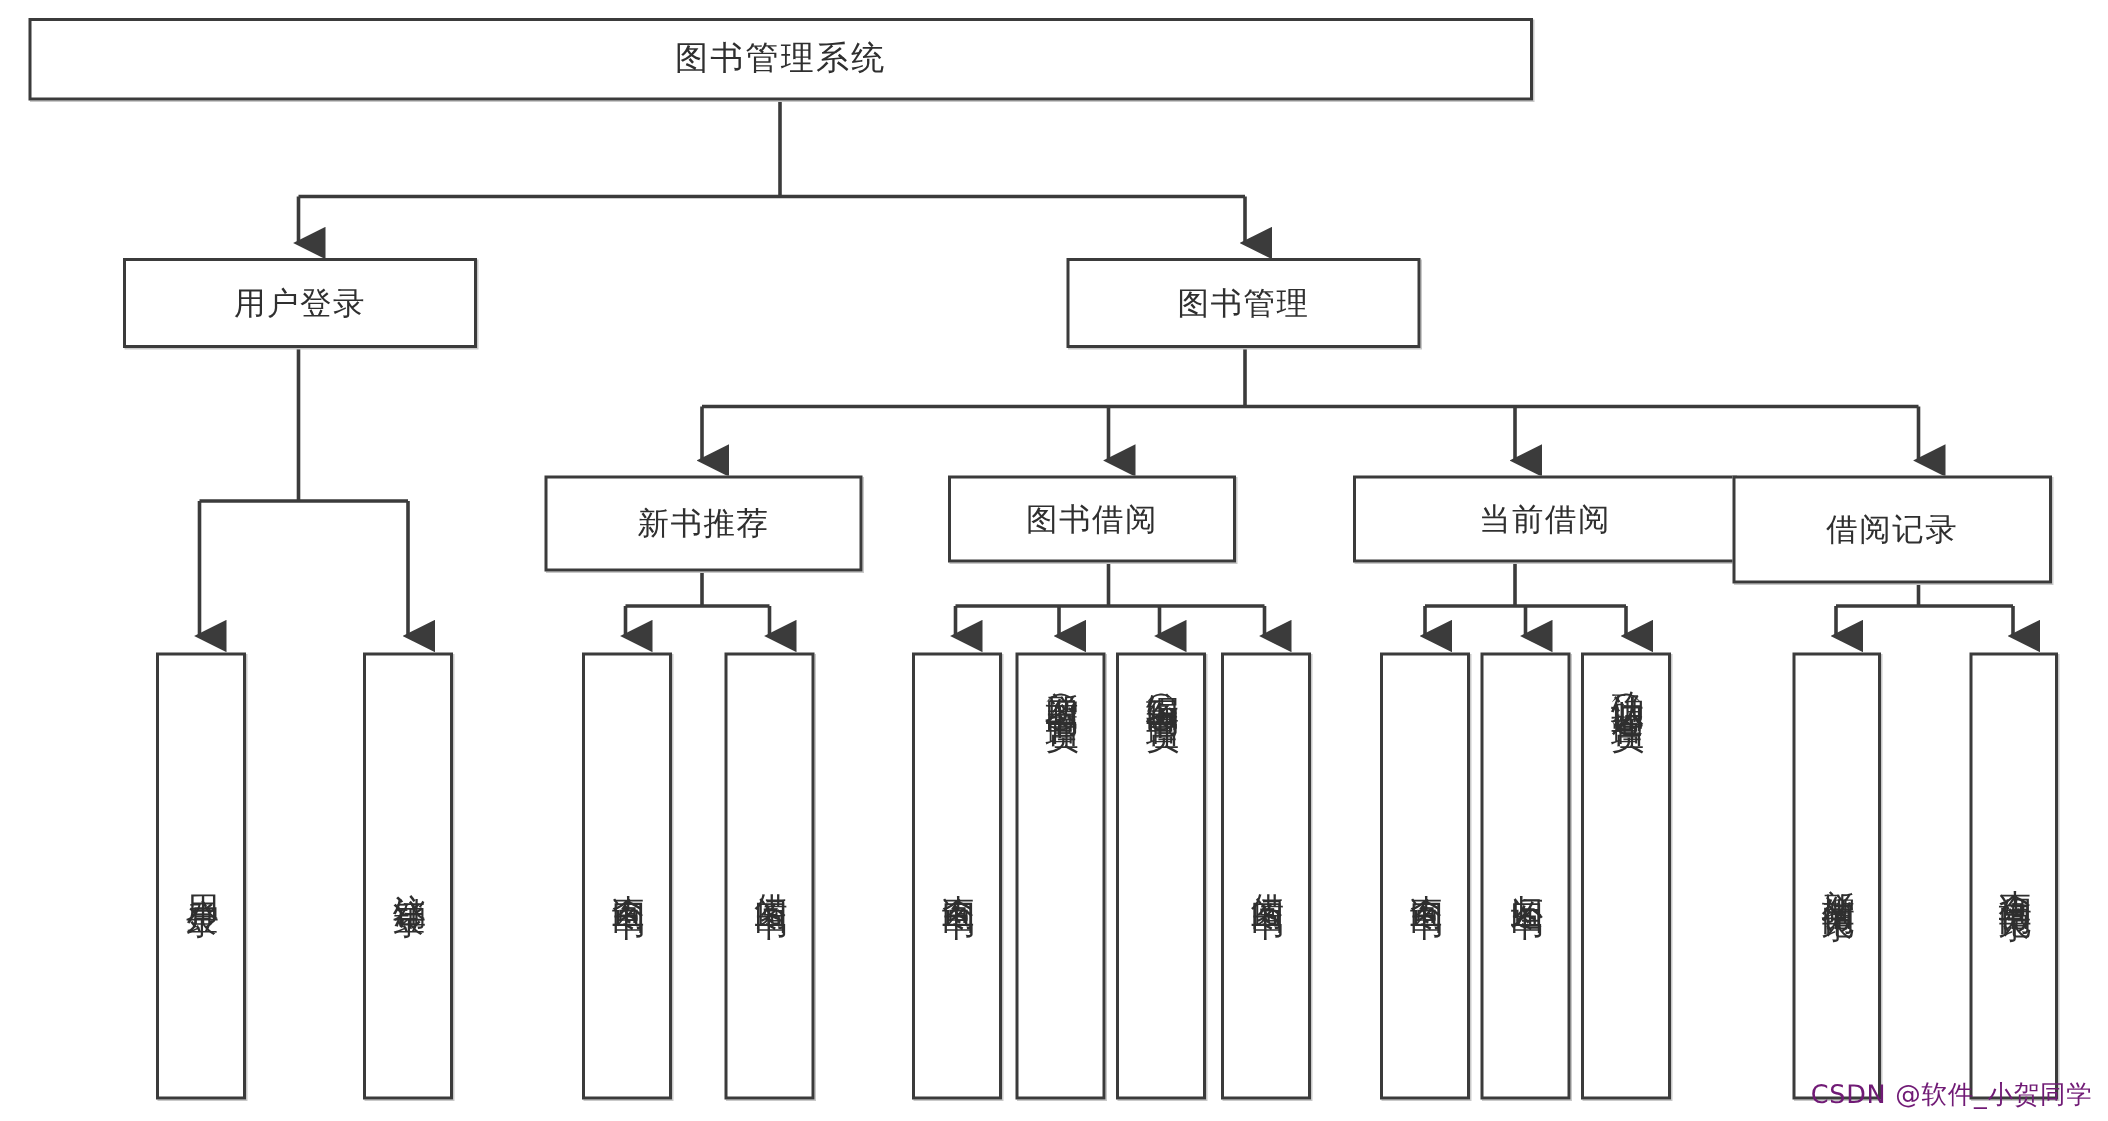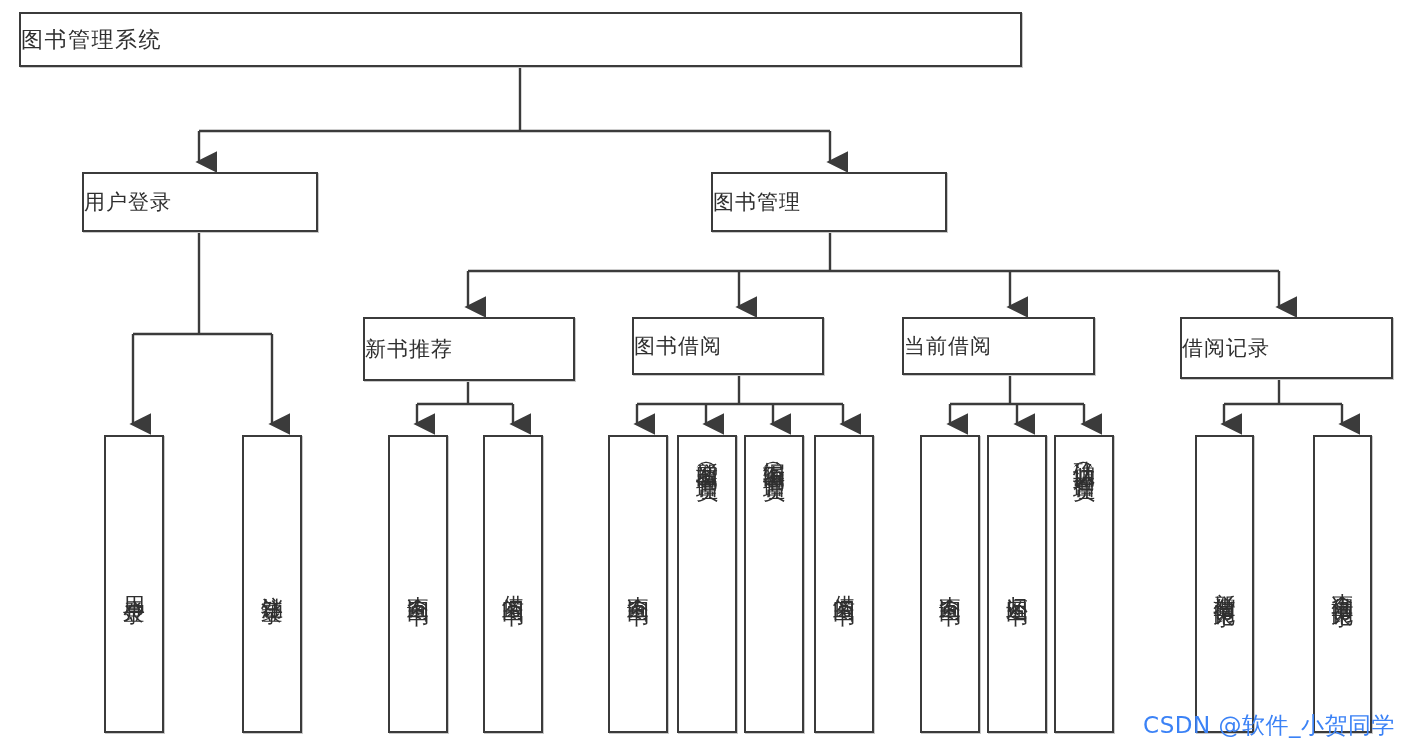--- a/index.html
+++ b/index.html
@@ -27,21 +27,21 @@
     pointer-events: none;
   }
   .node {
     position: absolute;
     box-sizing: border-box;
     background: #ffffff;
     border: 2px solid #3b3b3b;
     box-shadow: 1px 1px 0 0 #c9c9c9;
     display: flex;
     align-items: center;
-    justify-content: flex-start;
+    justify-content: center;
     color: #2f2f2f;
     z-index: 2;
   }
   .node .label {
     display: block;
     text-align: center;
     line-height: 1.18;
     white-space: pre;
   }
   
@@ -67,22 +67,22 @@
     line-height: 1;
   }
   .node.vert.centered {
     align-items: center;
     padding-top: 0;
   }
   .watermark {
     position: absolute;
     right: 10px;
     bottom: 6px;
-    font-size: 23px;
-    color: #3b82f6;
+    font-size: 17px;
+    color: #701a75;
     letter-spacing: 0.5px;
     z-index: 5;
     white-space: nowrap;
   }
 </style>
 </head>
 <body>
 
 <div id="diagram">
 
@@ -148,24 +148,24 @@
   <div class="node horiz" style="left:711px; top:172px; width:236px; height:60px;">
     <span class="label">图书管理</span>
   </div>
 
   <div class="node horiz" style="left:363px; top:317px; width:212px; height:64px;">
     <span class="label">新书推荐</span>
   </div>
   <div class="node horiz" style="left:632px; top:317px; width:192px; height:58px;">
     <span class="label">图书借阅</span>
   </div>
-  <div class="node horiz" style="left:902px; top:317px; width:193px; height:58px;">
+  <div class="node horiz" style="left:902px; top:317px; width:256px; height:58px;">
     <span class="label">当前借阅</span>
   </div>
-  <div class="node horiz" style="left:1180px; top:317px; width:213px; height:62px;">
+  <div class="node horiz" style="left:1155px; top:317px; width:213px; height:72px;">
     <span class="label">借阅记录</span>
   </div>
 
   <div class="node vert centered" style="left:104px; top:435px; width:60px; height:298px;">
     <span class="label">用户登录</span>
   </div>
   <div class="node vert centered" style="left:242px; top:435px; width:60px; height:298px;">
     <span class="label">注销登录</span>
   </div>
   <div class="node vert centered" style="left:388px; top:435px; width:60px; height:298px;">

